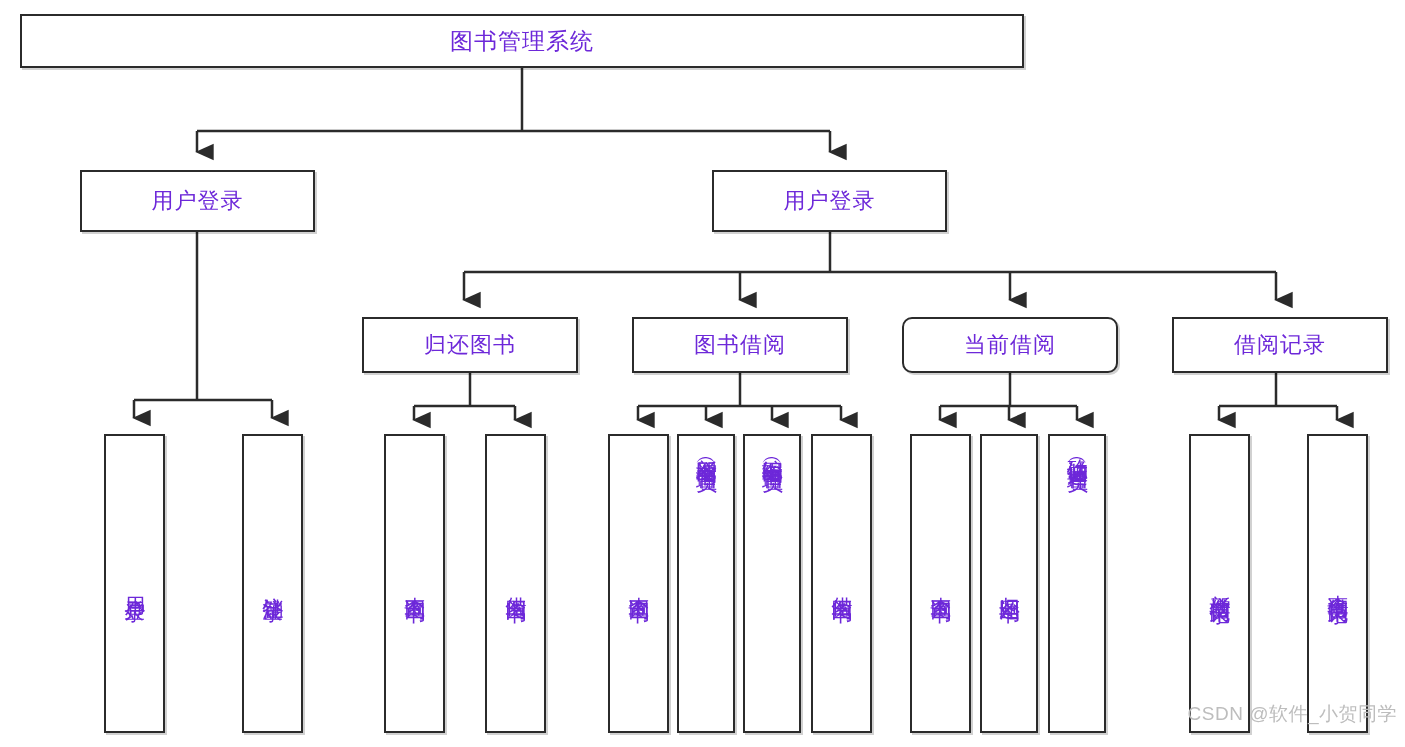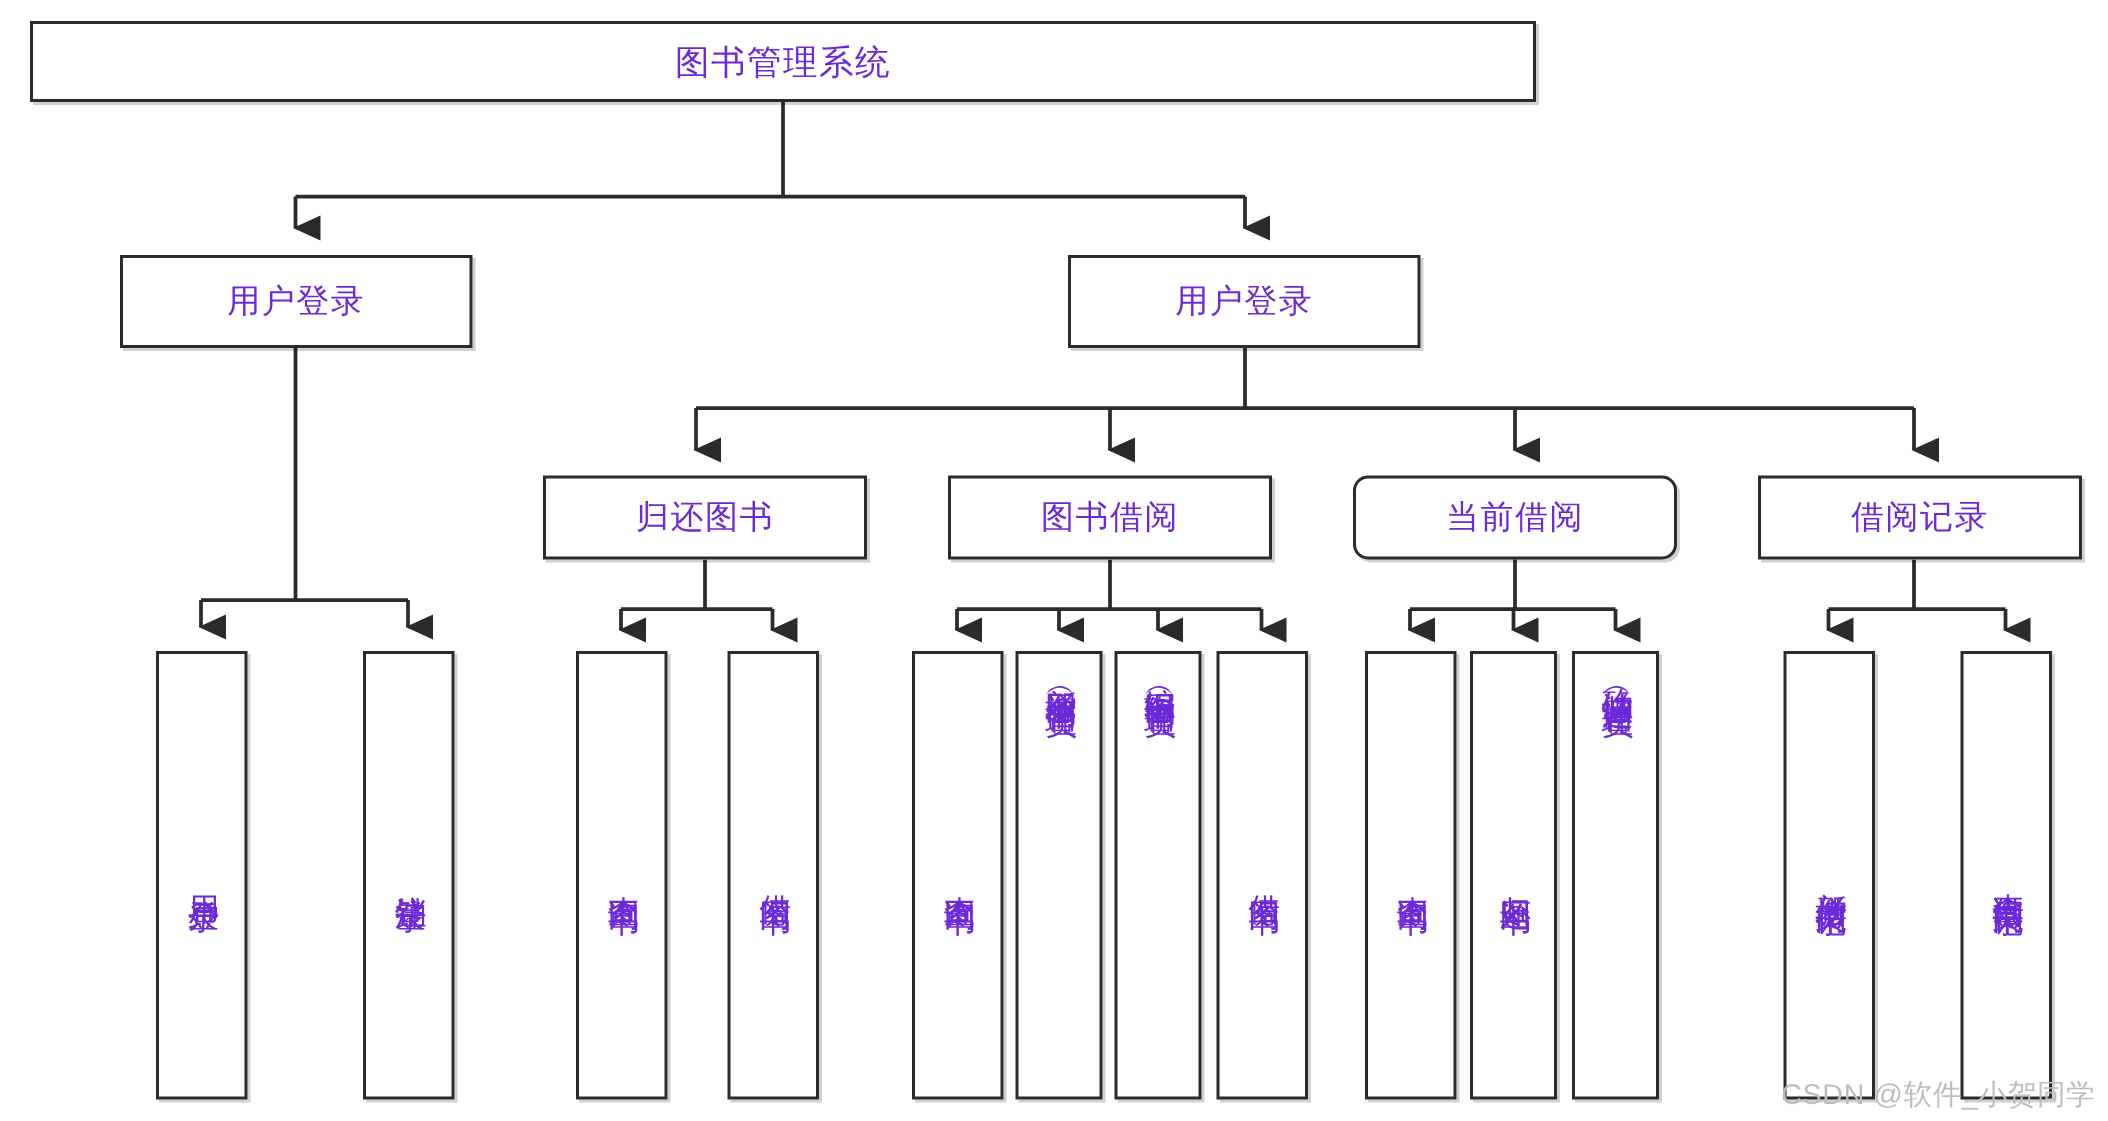--- a/index.html
+++ b/index.html
@@ -55,21 +55,21 @@
     align-items: center;
     justify-content: center;
     text-align: center;
   }
   .node.v.top {
     justify-content: flex-start;
   }
   .watermark {
     position: absolute;
     right: 8px;
-    bottom: 4px;
+    bottom: 20px;
     font-size: 19px;
     color: #bdbdbd;
     letter-spacing: 0.5px;
     white-space: nowrap;
     user-select: none;
     text-align: center;
   }
 </style>
 </head>
 <body>

